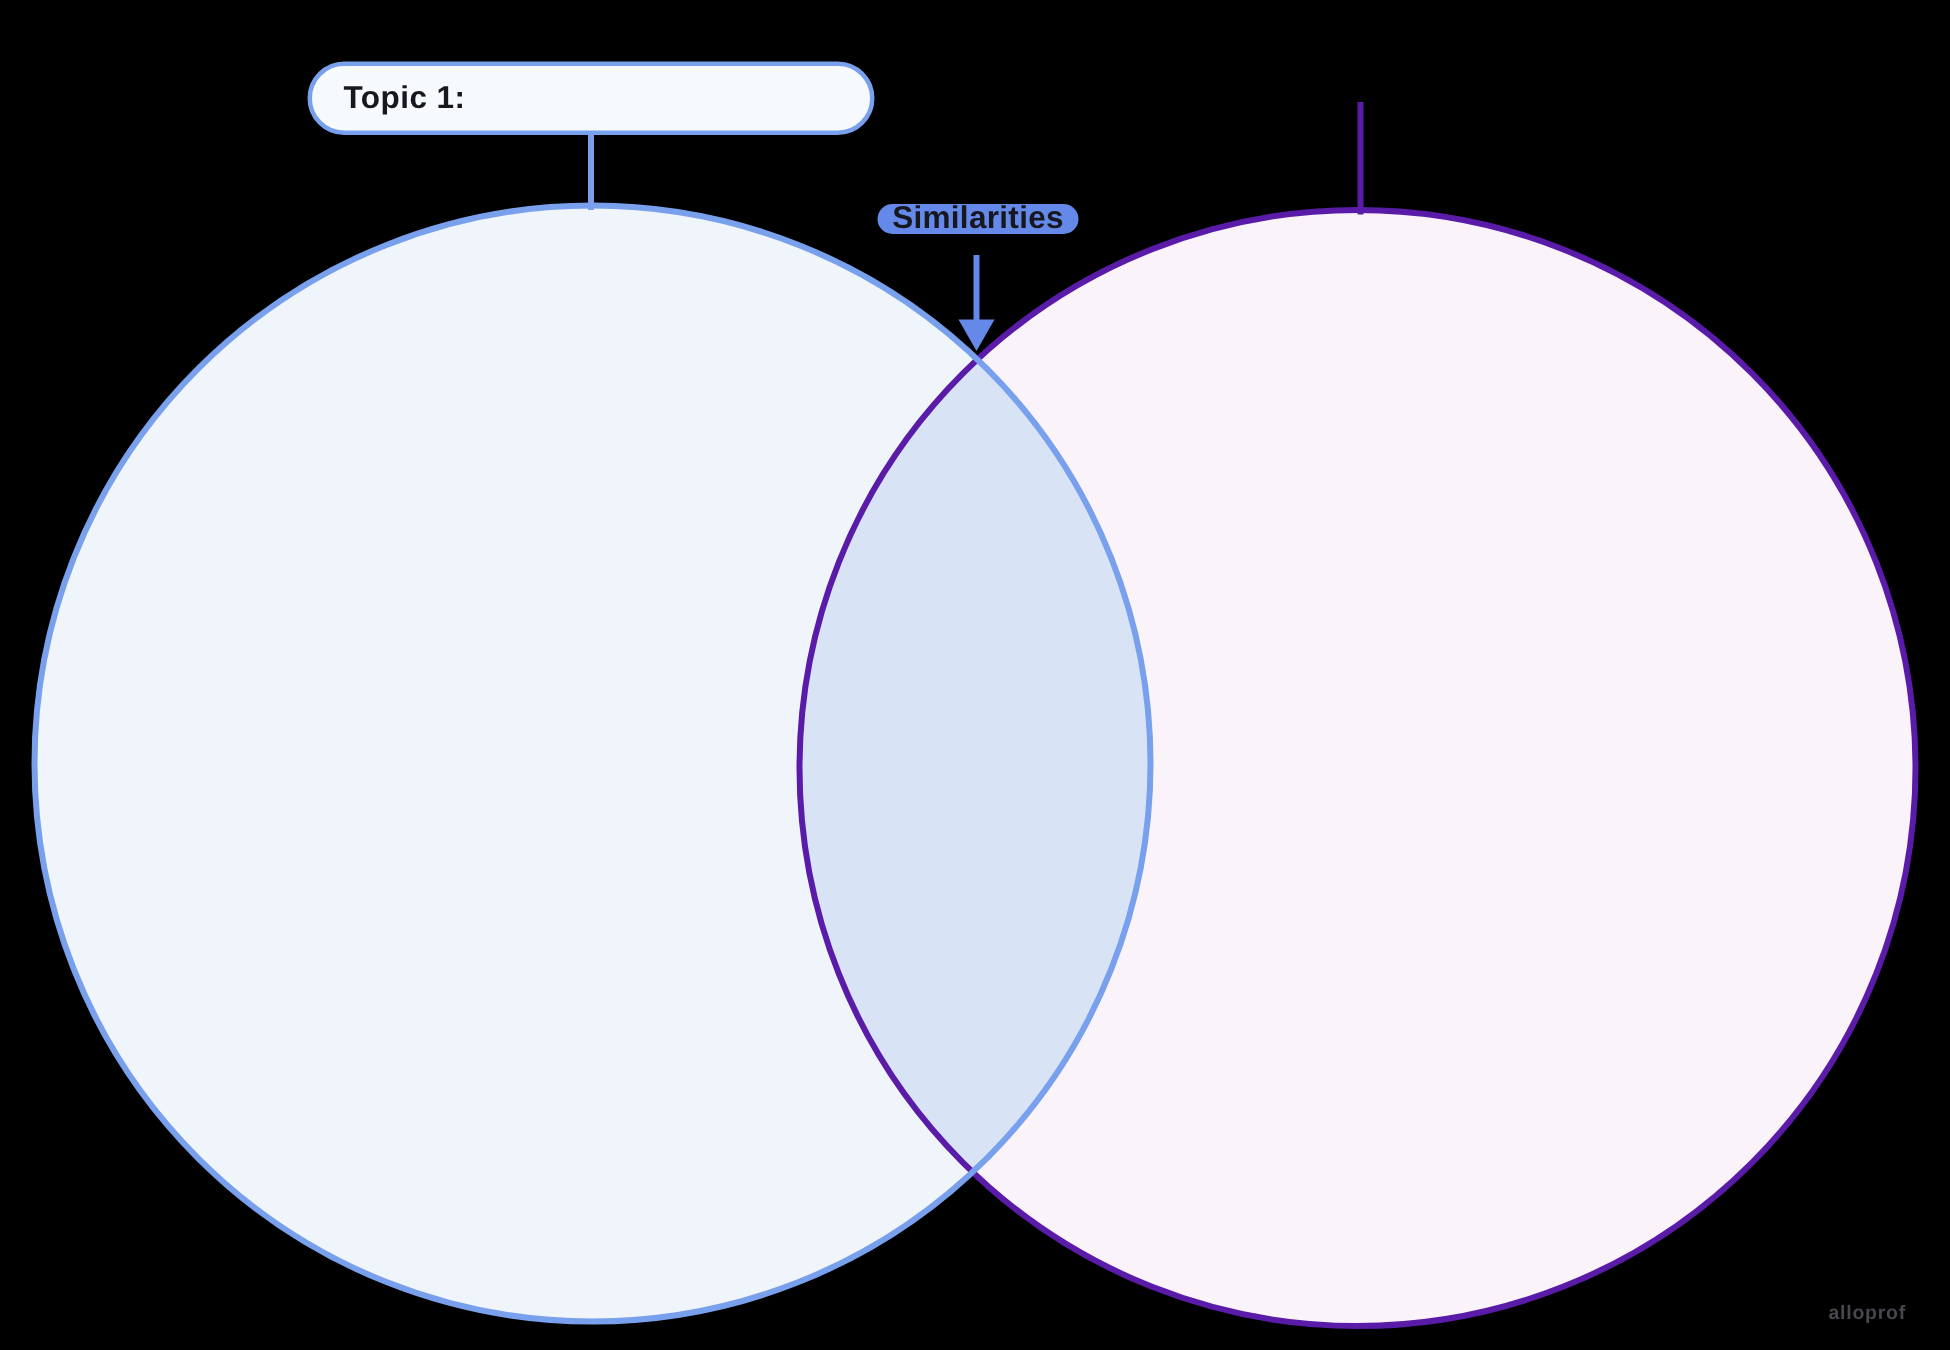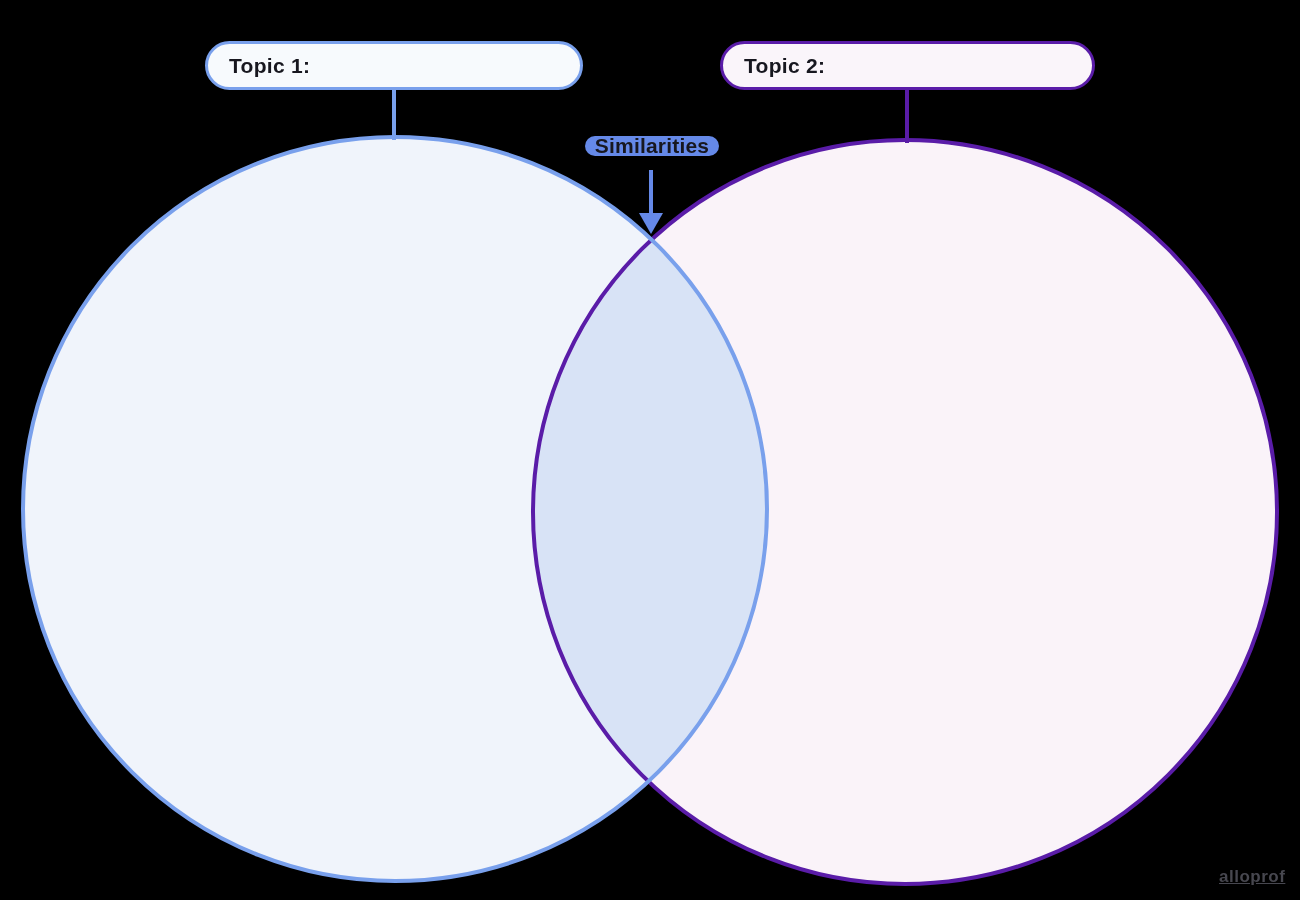--- a/index.html
+++ b/index.html
@@ -76,25 +76,24 @@
     font-weight: 700;
     font-size: 21px;
     letter-spacing: 0.2px;
     color: var(--label-text);
   }
 
   .watermark {
     position: absolute;
     left: 1219px;
     top: 867px;
-    font-size: 17px;
+    font-size: 13px;
     font-weight: 700;
     letter-spacing: 0.5px;
     color: var(--watermark-text);
-    text-decoration: underline;
   }
 </style>
 </head>
 <body>
 
 <div class="canvas">
 
   <svg class="venn" viewBox="0 0 1300 900" aria-hidden="true">
     <defs>
       <clipPath id="leftClip">
@@ -114,23 +113,20 @@
     <line class="conn-purple" x1="907" y1="68" x2="907" y2="143"></line>
 
     <line class="arrow-line" x1="651" y1="170" x2="651" y2="216"></line>
     <polygon class="arrow-head" points="651,234 639,213 663,213"></polygon>
   </svg>
 
   <div class="topic-box topic1">
     <span>Topic 1:</span>
   </div>
 
-  <div class="topic-box topic2">
-    <span>Topic 2:</span>
-  </div>
 
   <div class="sim-badge">
     <span>Similarities</span>
   </div>
 
   <div class="watermark">alloprof</div>
 
 </div>
 
 </body></html>

